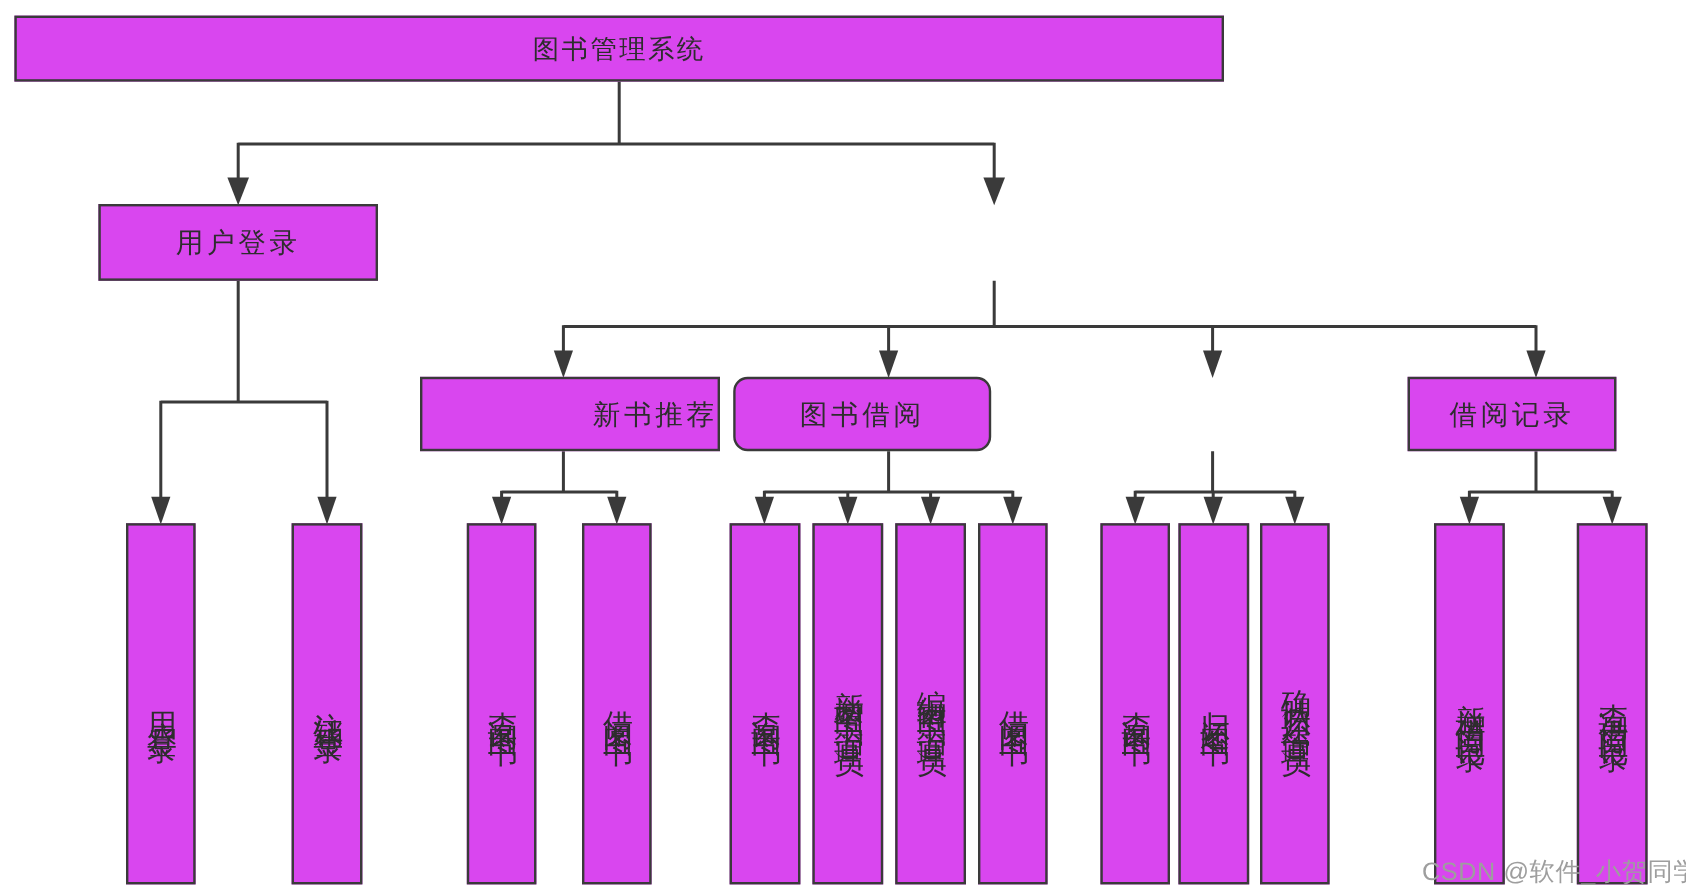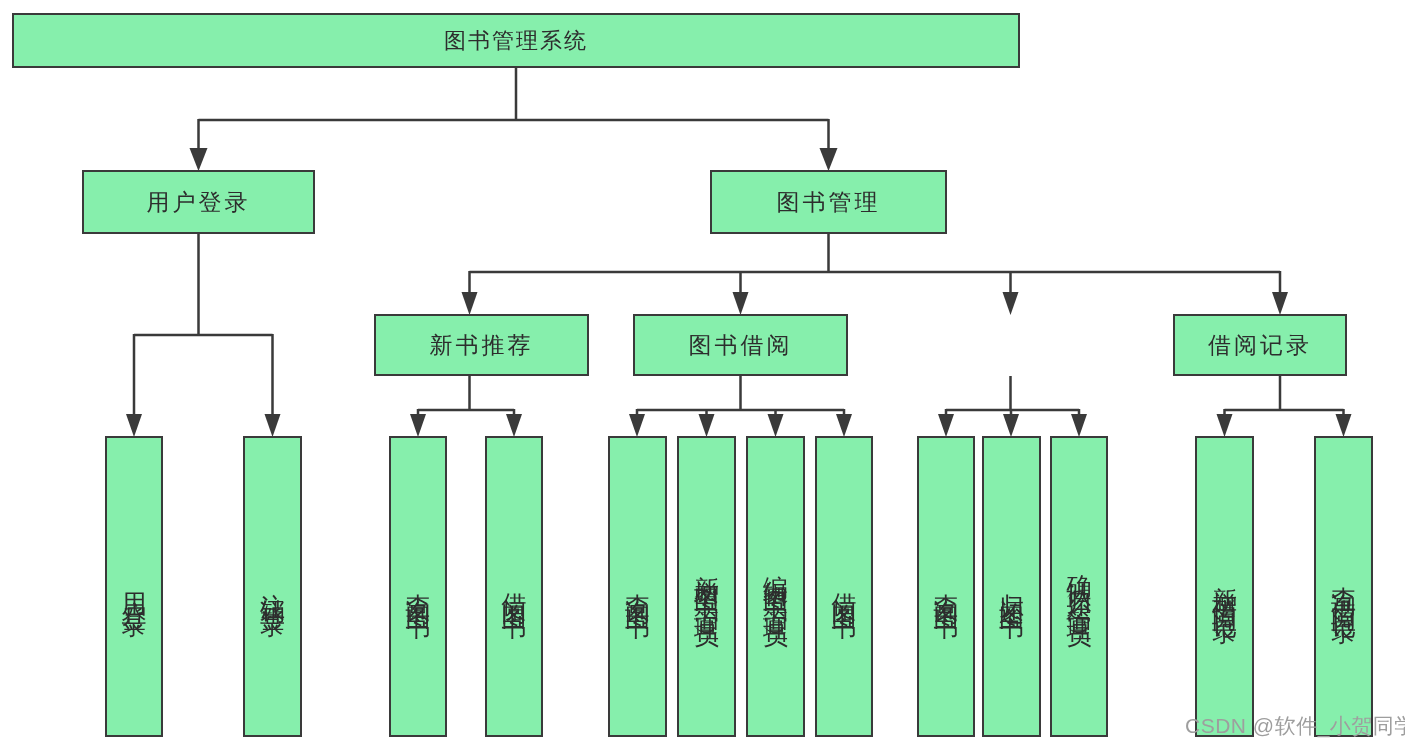--- a/index.html
+++ b/index.html
@@ -19,21 +19,21 @@
     position: absolute;
     left: 0; top: 0;
     width: 1405px;
     height: 747px;
     pointer-events: none;
   }
   .box {
     position: absolute;
     box-sizing: border-box;
     border: 2.5px solid #3a3a3a;
-    background: #86efac;
+    background: #d946ef;
     display: flex;
     align-items: center;
     justify-content: center;
     color: #2d2d2d;
   }
   .box.h-label span {
     font-size: 23px;
     letter-spacing: 3px;
     white-space: nowrap;
     line-height: 1;
@@ -114,28 +114,25 @@
     </g>
   </svg>
 
   <div class="box root-label" style="left:12px; top:13px; width:1008px; height:55px;">
     <span>图书管理系统</span>
   </div>
 
   <div class="box h-label" style="left:82px; top:170px; width:233px; height:64px;">
     <span>用户登录</span>
   </div>
-  <div class="box h-label" style="left:710px; top:170px; width:237px; height:64px;">
-    <span>图书管理</span>
-  </div>
 
-  <div class="box h-label" style="left:374px; top:314px; width:215px; height:62px;">
+  <div class="box h-label" style="left:350px; top:314px; width:250px; height:62px;justify-content:flex-end;">
     <span>新书推荐</span>
   </div>
-  <div class="box h-label" style="left:633px; top:314px; width:215px; height:62px;">
+  <div class="box h-label" style="left:611px; top:314px; width:215px; height:62px;border-radius:12px;">
     <span>图书借阅</span>
   </div>
   <div class="box h-label" style="left:1173px; top:314px; width:174px; height:62px;">
     <span>借阅记录</span>
   </div>
 
   <div class="box leaf" style="left:105px; top:436px; width:58px; height:301px;">
     <span>用户登录</span>
   </div>
   <div class="box leaf" style="left:243px; top:436px; width:59px; height:301px;">

